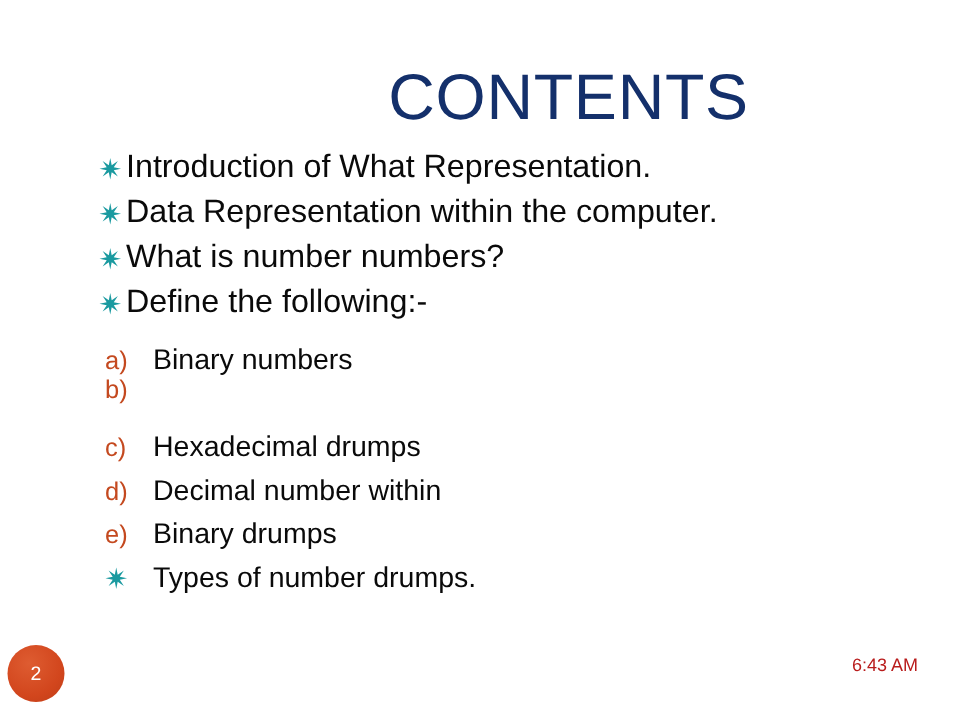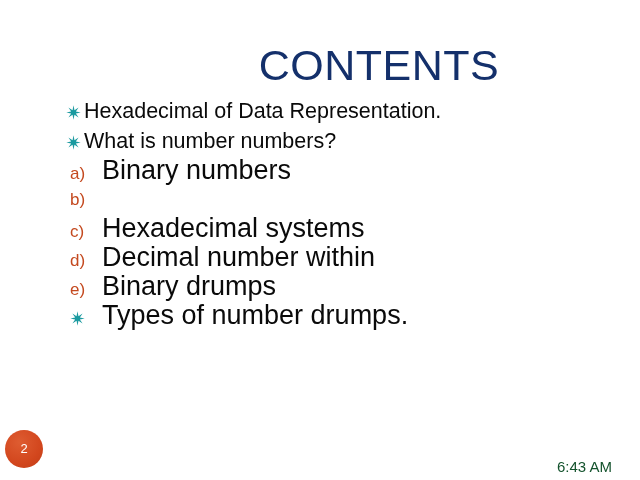--- a/index.html
+++ b/index.html
@@ -80,24 +80,25 @@
     color: #c4491f;
     white-space: nowrap;
   }
   .level2 .bullet-cell {
     width: 40px;
     padding-left: 8px;
     box-sizing: border-box;
     justify-content: flex-start;
   }
   .level2 .line-text {
-    font-size: 27px;
+    font-size: 19px;
     line-height: 29px;
     color: #0a0a0a;
     white-space: nowrap;
+    margin-top: 10px;
   }
 
   
   .starburst {
     display: inline-block;
     width: 15px;
     height: 15px;
     position: relative;
     top: 2px;
   }
@@ -116,67 +117,89 @@
     color: #ffffff;
     font-size: 13px;
     line-height: 38px;
     text-align: center;
   }
 
   
   #timestamp {
     position: absolute;
     right: 28px;
-    top: 459px;
-    font-size: 15px;
+    top: 435px;
+    font-size: 12px;
     line-height: 16px;
-    color: #14532d;
+    color: #b91c1c;
     white-space: nowrap;
   }
 </style>
 </head>
 <body>
 
 <div id="slide">
 
   <div id="slide-title">CONTENTS</div>
 
   <div id="body-list">
       <div class="line level1">
         <span class="bullet-cell">
           <span class="starburst">
             <svg viewBox="0 0 100 100" width="15" height="15" aria-hidden="true">
               <polygon points="50.00,2.00 56.51,34.29 83.94,16.06 65.71,43.49 98.00,50.00 65.71,56.51 83.94,83.94 56.51,65.71 50.00,98.00 43.49,65.71 16.06,83.94 34.29,56.51 2.00,50.00 34.29,43.49 16.06,16.06 43.49,34.29" fill="#1b9aa0"></polygon>
               <circle cx="50" cy="50" r="13" fill="#1b9aa0"></circle>
             </svg>
           </span>
         </span>
-        <span class="line-text">Hexadecimal of Data Representation.</span>
+        <span class="line-text">Introduction of What Representation.</span>
+      </div>
+      <div class="line level1">
+        <span class="bullet-cell">
+          <span class="starburst">
+            <svg viewBox="0 0 100 100" width="15" height="15" aria-hidden="true">
+              <polygon points="50.00,2.00 56.51,34.29 83.94,16.06 65.71,43.49 98.00,50.00 65.71,56.51 83.94,83.94 56.51,65.71 50.00,98.00 43.49,65.71 16.06,83.94 34.29,56.51 2.00,50.00 34.29,43.49 16.06,16.06 43.49,34.29" fill="#1b9aa0"></polygon>
+              <circle cx="50" cy="50" r="13" fill="#1b9aa0"></circle>
+            </svg>
+          </span>
+        </span>
+        <span class="line-text">Data Representation within the computer.</span>
       </div>
       <div class="line level1">
         <span class="bullet-cell">
           <span class="starburst">
             <svg viewBox="0 0 100 100" width="15" height="15" aria-hidden="true">
               <polygon points="50.00,2.00 56.51,34.29 83.94,16.06 65.71,43.49 98.00,50.00 65.71,56.51 83.94,83.94 56.51,65.71 50.00,98.00 43.49,65.71 16.06,83.94 34.29,56.51 2.00,50.00 34.29,43.49 16.06,16.06 43.49,34.29" fill="#1b9aa0"></polygon>
               <circle cx="50" cy="50" r="13" fill="#1b9aa0"></circle>
             </svg>
           </span>
         </span>
         <span class="line-text">What is number numbers?</span>
+      </div>
+      <div class="line level1">
+        <span class="bullet-cell">
+          <span class="starburst">
+            <svg viewBox="0 0 100 100" width="15" height="15" aria-hidden="true">
+              <polygon points="50.00,2.00 56.51,34.29 83.94,16.06 65.71,43.49 98.00,50.00 65.71,56.51 83.94,83.94 56.51,65.71 50.00,98.00 43.49,65.71 16.06,83.94 34.29,56.51 2.00,50.00 34.29,43.49 16.06,16.06 43.49,34.29" fill="#1b9aa0"></polygon>
+              <circle cx="50" cy="50" r="13" fill="#1b9aa0"></circle>
+            </svg>
+          </span>
+        </span>
+        <span class="line-text">Define the following:-</span>
       </div>
       <div class="line level2">
         <span class="marker-cell">a)</span>
         <span class="line-text">Binary numbers</span>
       </div>
       <div class="line level2">
         <span class="marker-cell">b)</span>
       </div>
       <div class="line level2">
         <span class="marker-cell">c)</span>
-        <span class="line-text">Hexadecimal systems</span>
+        <span class="line-text">Hexadecimal drumps</span>
       </div>
       <div class="line level2">
         <span class="marker-cell">d)</span>
         <span class="line-text">Decimal number within</span>
       </div>
       <div class="line level2">
         <span class="marker-cell">e)</span>
         <span class="line-text">Binary drumps</span>
       </div>
       <div class="line level2">

